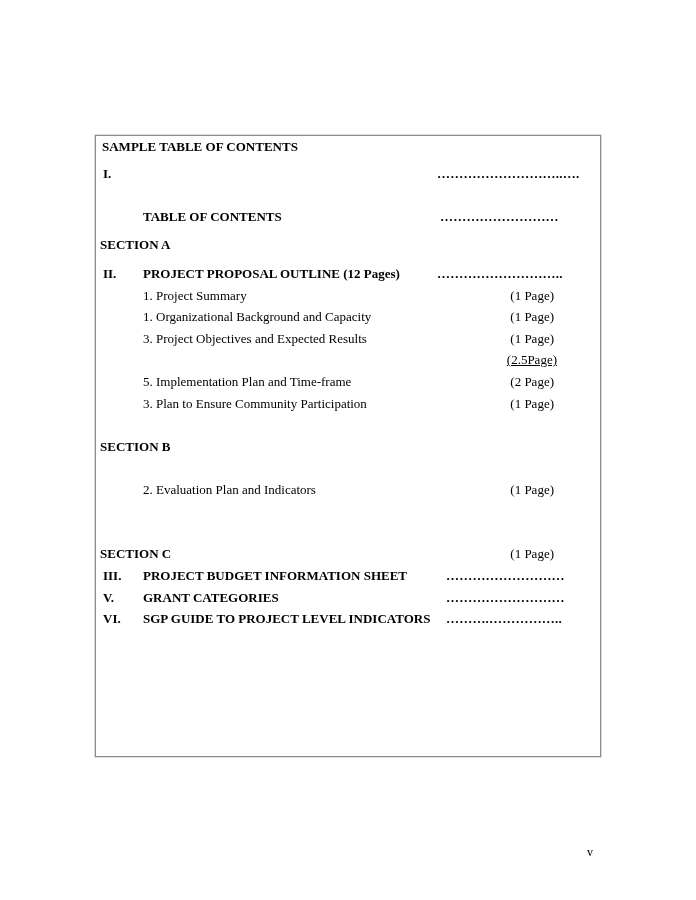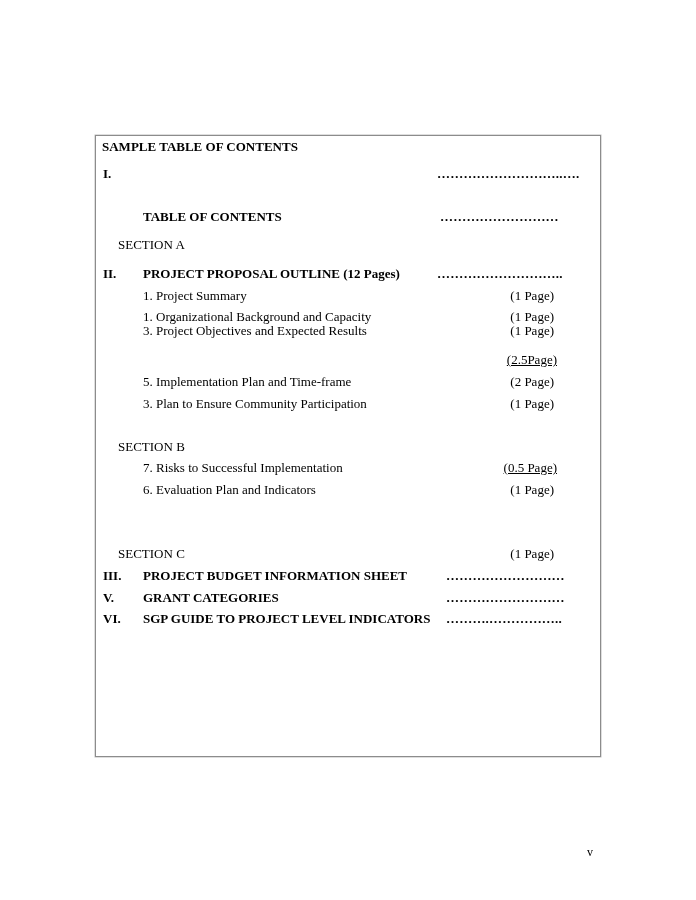--- a/index.html
+++ b/index.html
@@ -18,21 +18,21 @@
     border: 1px solid #8c8c8c;
     box-shadow: 0 0 0 0.5px #bdbdbd;
   }
   .row {
     position: absolute; left: 0; right: 0; height: 18px;
     font-size: 13px; line-height: 18px; white-space: nowrap;
   }
   .num { position: absolute; left: 7px; font-weight: bold; }
   .label { position: absolute; left: 47px; }
   .label.bold { font-weight: bold; }
-  .section { position: absolute; left: 22px; font-weight: normal; }
+  .section { position: absolute; left: 4px; font-weight: bold; }
   .dots { position: absolute; font-weight: bold; letter-spacing: 0.2px; }
   .pages { position: absolute; right: 46px; }
   .pages.wide { right: 43px; text-decoration: underline; }
   .page-num {
     position: absolute; left: 587px; top: 845px;
     font-size: 12px;
   }
 </style>
 </head>
 <body>
@@ -62,45 +62,41 @@
   </div>
 
   <div class="row" style="top:151px">
     <span class="label">1. Project Summary</span>
     <span class="pages">(1 Page)</span>
   </div>
   <div class="row" style="top:172px">
     <span class="label">1. Organizational Background and Capacity</span>
     <span class="pages">(1 Page)</span>
   </div>
-  <div class="row" style="top:186px">
+  <div class="row" style="top:194px">
     <span class="label">3. Project Objectives and Expected Results</span>
     <span class="pages">(1 Page)</span>
   </div>
   <div class="row" style="top:215px">
     <span class="pages wide">(2.5Page)</span>
   </div>
   <div class="row" style="top:237px">
     <span class="label">5. Implementation Plan and Time-frame</span>
     <span class="pages">(2 Page)</span>
   </div>
   <div class="row" style="top:259px">
     <span class="label">3. Plan to Ensure Community Participation</span>
     <span class="pages">(1 Page)</span>
   </div>
 
   <div class="row" style="top:302px">
     <span class="section">SECTION B</span>
   </div>
-  <div class="row" style="top:323px">
-    <span class="label">7. Risks to Successful Implementation</span>
-    <span class="pages wide">(0.5 Page)</span>
-  </div>
   <div class="row" style="top:345px">
-    <span class="label">6. Evaluation Plan and Indicators</span>
+    <span class="label">2. Evaluation Plan and Indicators</span>
     <span class="pages">(1 Page)</span>
   </div>
 
   <div class="row" style="top:409px">
     <span class="section">SECTION C</span>
     <span class="pages">(1 Page)</span>
   </div>
 
   <div class="row" style="top:431px">
     <span class="num">III.</span>

